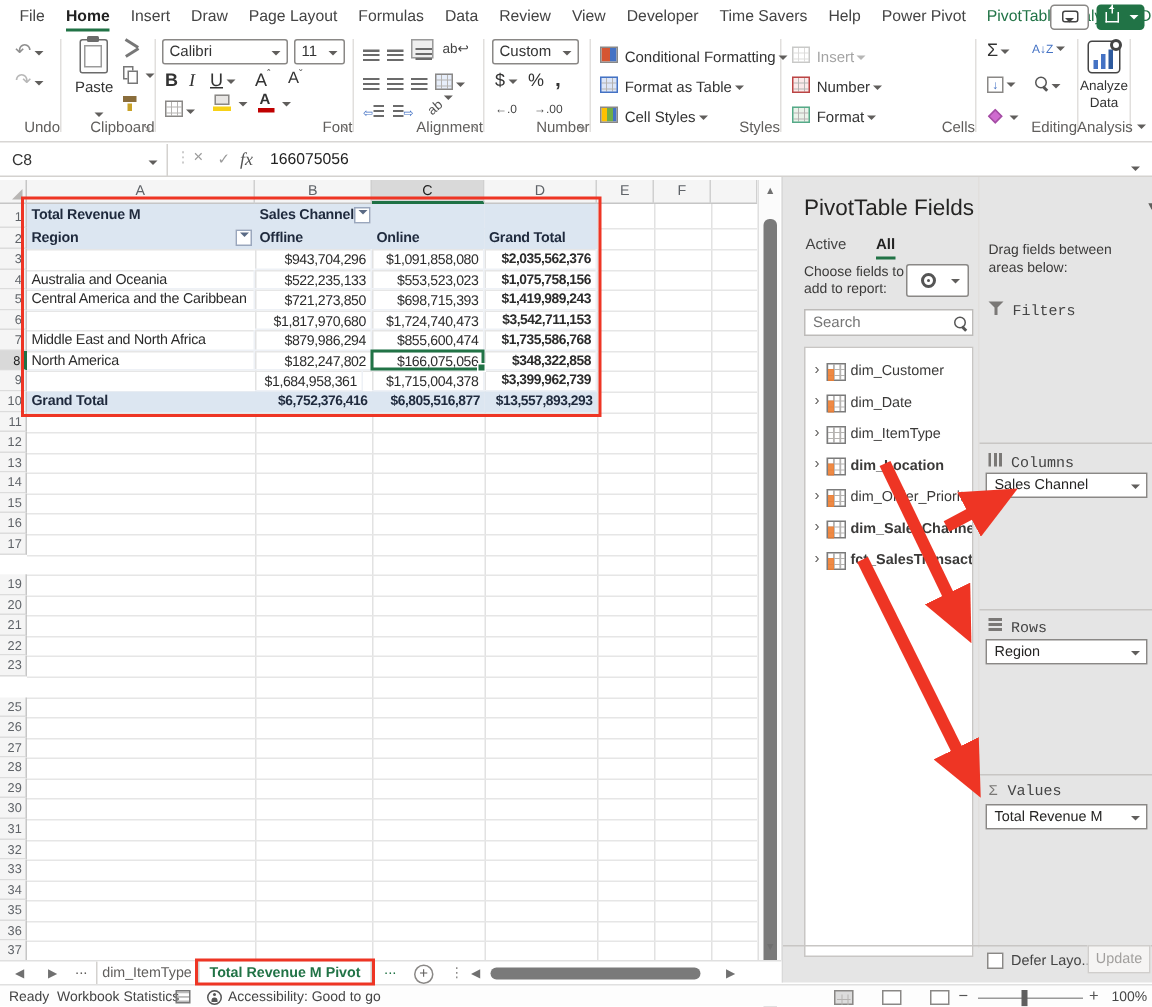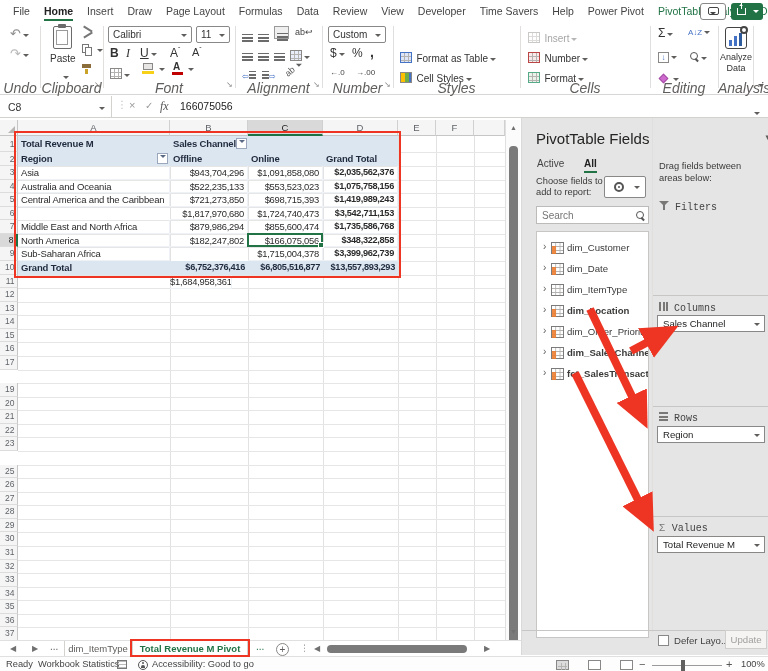--- a/index.html
+++ b/index.html
@@ -19,21 +19,21 @@
   .bubble::after { content:""; position:absolute; left:1px; bottom:-4px; border:3px solid transparent; border-top-color:#444; }
   .share-btn { position:absolute; left:731px; top:3px; width:32px; height:17px; background:#217346; border-radius:3px; }
   .share-glyph { position:absolute; left:6px; top:5px; width:9px; height:7px; border:1.3px solid #fff; border-top:none; }
   .share-glyph::after { content:""; position:absolute; left:2.6px; top:-5px; width:1.4px; height:6px; background:#fff; }
   .share-glyph::before { content:""; position:absolute; left:0.9px; top:-6px; border:2.4px solid transparent; border-bottom-color:#fff; }
   .share-caret { position:absolute; right:4px; top:7px; border:3px solid transparent; border-top:3.5px solid #fff; }
 
   
   .ribbon { position:absolute; left:0; top:22px; width:768px; height:73px; background:#fff; border-bottom:1px solid #d8d6d4; }
   .gdiv { position:absolute; top:4px; height:62px; width:1px; background:#e1dfdd; }
-  .glabel { position:absolute; top:58px; font-size:14px; color:#605e5c; text-align:center;font-style:italic; }
+  .glabel { position:absolute; top:58px; font-size:10px; color:#605e5c; text-align:right; }
   .launcher { position:absolute; top:58px; font-size:8px; color:#8a8886; }
   .rbtn-txt { font-size:10px; color:#333; white-space:nowrap; }
   .caret { display:inline-block; width:0; height:0; border:3px solid transparent; border-top:3.5px solid #605e5c; margin-left:2px; position:relative; top:2px; }
   .combo { position:absolute; border:1px solid #8a8886; border-radius:2px; background:#fff; font-size:10px; color:#333; padding:0 4px; line-height:15px; }
   .combo .caret { float:right; margin-top:5px; }
   .mini-grid { display:inline-block; width:12px; height:11px; border:1px solid #8a8886; background-image:linear-gradient(#b5b3b1 1px,transparent 1px),linear-gradient(90deg,#b5b3b1 1px,transparent 1px); background-size:4px 4px; background-position:-1px -1px; vertical-align:middle; }
   .bars { display:inline-block; width:11px; height:8px; background:repeating-linear-gradient(#6b6b6b 0 1.4px,transparent 1.4px 3.2px); vertical-align:middle; }
   .clip-ico { position:absolute; left:16px; top:4px; width:19px; height:23px; border:1.5px solid #6b6b6b; border-radius:2px; background:#fdfdfd; }
   .clip-ico::before { content:""; position:absolute; left:4px; top:-3px; width:8px; height:4px; background:#6b6b6b; border-radius:1px; }
   .clip-ico::after { content:""; position:absolute; left:2px; top:3px; width:10px; height:13px; background:#fff; border:1px solid #9a9a9a; }
@@ -244,20 +244,21 @@
 
     <div class="combo" style="left:328px;top:4px;width:58px"><span>Custom</span><span class="caret"></span></div>
     <div class="abs" style="left:330px;top:24px;font-size:12px;color:#333"><span>$</span><span class="caret"></span></div>
     <div class="abs" style="left:352px;top:24px;font-size:12px;color:#333">%</div>
     <div class="abs" style="left:370px;top:22px;font-size:14px;font-weight:bold;color:#333">,</div>
     <div class="abs" style="left:330px;top:46px;font-size:8px;color:#444">←.0</div>
     <div class="abs" style="left:356px;top:46px;font-size:8px;color:#444">→.00</div>
     <div class="glabel" style="left:322px;width:71px">Number</div>
     <div class="launcher" style="left:384px">↘</div>
 
+    <div class="abs" style="left:400px;top:6px"><span class="mini-grid" style="background:linear-gradient(90deg,#d65532 0 6px,#4472c4 6px);border-color:#888"></span> <span class="rbtn-txt">Conditional Formatting</span><span class="caret"></span></div>
     <div class="abs" style="left:400px;top:26px"><span class="mini-grid" style="border-color:#4472c4;background-color:#dce6f8"></span> <span class="rbtn-txt">Format as Table</span><span class="caret"></span></div>
     <div class="abs" style="left:400px;top:46px"><span class="mini-grid" style="background:linear-gradient(90deg,#ffc000 0 4px,#70ad47 4px 8px,#4472c4 8px)"></span> <span class="rbtn-txt">Cell Styles</span><span class="caret"></span></div>
     <div class="glabel" style="left:393px;width:127px">Styles</div>
 
     <div class="abs" style="left:528px;top:6px;opacity:.45"><span class="mini-grid"></span> <span class="rbtn-txt">Insert</span><span class="caret"></span></div>
     <div class="abs" style="left:528px;top:26px"><span class="mini-grid" style="border-color:#b44;background-color:#fbeaea"></span> <span class="rbtn-txt">Number</span><span class="caret"></span></div>
     <div class="abs" style="left:528px;top:46px"><span class="mini-grid" style="background-color:#eaf3ea;border-color:#5a8"></span> <span class="rbtn-txt">Format</span><span class="caret"></span></div>
     <div class="glabel" style="left:520px;width:130px">Cells</div>
 
     <div class="abs" style="left:658px;top:4px;font-size:12px;color:#333"><span>Σ</span><span class="caret"></span></div>
@@ -386,21 +387,20 @@
       <div class="pcell hdr lab" style="left: 18px; top: 32px; width: 152px; height: 14px; line-height: 14px;">Region</div>
       <div class="pcell hdr lab" style="left: 170px; top: 32px; width: 78px; height: 14px; line-height: 14px;">Offline</div>
       <div class="pcell hdr lab" style="left: 248px; top: 32px; width: 75px; height: 14px; line-height: 14px;">Online</div>
       <div class="pcell hdr lab" style="left: 323px; top: 32px; width: 75px; height: 14px; line-height: 14px;">Grand Total</div>
       <div class="ddbtn" style="left: 236px; top: 18px;">
         <span class="caret"></span>
       </div>
       <div class="ddbtn" style="left: 157px; top: 33px;">
         <span class="caret"></span>
       </div>
-      <div class="pcell lab databorder" style="left: 18px; top: 46px; width: 152px; height: 13.57px; line-height: 13.57px;">Asia</div>
       <div class="pcell num databorder" style="left: 170px; top: 46px; width: 78px; height: 13.57px; line-height: 13.57px;">$943,704,296</div>
       <div class="pcell num databorder" style="left: 248px; top: 46px; width: 75px; height: 13.57px; line-height: 13.57px;">$1,091,858,080</div>
       <div class="pcell num b databorder" style="left: 323px; top: 46px; width: 75px; height: 13.57px; line-height: 13.57px;">$2,035,562,376</div>
       <div class="pcell lab databorder" style="left: 18px; top: 59.57px; width: 152px; height: 13.57px; line-height: 13.57px;">Australia and Oceania</div>
       <div class="pcell num databorder" style="left: 170px; top: 59.57px; width: 78px; height: 13.57px; line-height: 13.57px;">$522,235,133</div>
       <div class="pcell num databorder" style="left: 248px; top: 59.57px; width: 75px; height: 13.57px; line-height: 13.57px;">$553,523,023</div>
       <div class="pcell num b databorder" style="left: 323px; top: 59.57px; width: 75px; height: 13.57px; line-height: 13.57px;">$1,075,758,156</div>
       <div class="pcell lab databorder" style="left: 18px; top: 73.14px; width: 152px; height: 13.57px; line-height: 13.57px;">Central America and the Caribbean</div>
       <div class="pcell num databorder" style="left: 170px; top: 73.14px; width: 78px; height: 13.57px; line-height: 13.57px;">$721,273,850</div>
       <div class="pcell num databorder" style="left: 248px; top: 73.14px; width: 75px; height: 13.57px; line-height: 13.57px;">$698,715,393</div>
@@ -409,22 +409,21 @@
       <div class="pcell num databorder" style="left: 248px; top: 86.71px; width: 75px; height: 13.57px; line-height: 13.57px;">$1,724,740,473</div>
       <div class="pcell num b databorder" style="left: 323px; top: 86.71px; width: 75px; height: 13.57px; line-height: 13.57px;">$3,542,711,153</div>
       <div class="pcell lab databorder" style="left: 18px; top: 100.28px; width: 152px; height: 13.57px; line-height: 13.57px;">Middle East and North Africa</div>
       <div class="pcell num databorder" style="left: 170px; top: 100.28px; width: 78px; height: 13.57px; line-height: 13.57px;">$879,986,294</div>
       <div class="pcell num databorder" style="left: 248px; top: 100.28px; width: 75px; height: 13.57px; line-height: 13.57px;">$855,600,474</div>
       <div class="pcell num b databorder" style="left: 323px; top: 100.28px; width: 75px; height: 13.57px; line-height: 13.57px;">$1,735,586,768</div>
       <div class="pcell lab databorder" style="left: 18px; top: 113.85px; width: 152px; height: 13.57px; line-height: 13.57px;">North America</div>
       <div class="pcell num databorder" style="left: 170px; top: 113.85px; width: 78px; height: 13.57px; line-height: 13.57px;">$182,247,802</div>
       <div class="pcell num databorder" style="left: 248px; top: 113.85px; width: 75px; height: 13.57px; line-height: 13.57px;">$166,075,056</div>
       <div class="pcell num b databorder" style="left: 323px; top: 113.85px; width: 75px; height: 13.57px; line-height: 13.57px;">$348,322,858</div>
-      <div class="pcell lab databorder" style="left: 18px; top: 127.42px; width: 152px; height: 13.57px; line-height: 13.57px;">Sub-Saharan Africa</div>
-      <div class="pcell num databorder" style="left: 170px; top: 127.42px; width: 62px; height: 13.57px; line-height: 13.57px; margin-top: 28px;">$1,684,958,361</div>
+      <div class="pcell num databorder" style="left: 170px; top: 127.42px; width: 72px; height: 13.57px; line-height: 13.57px;">$1,684,958,361</div>
       <div class="pcell num databorder" style="left: 248px; top: 127.42px; width: 75px; height: 13.57px; line-height: 13.57px;">$1,715,004,378</div>
       <div class="pcell num b databorder" style="left: 323px; top: 127.42px; width: 75px; height: 13.57px; line-height: 13.57px;">$3,399,962,739</div>
       <div class="pcell hdr lab" style="left: 18px; top: 140.99px; width: 152px; height: 13.57px; line-height: 13.57px;">Grand Total</div>
       <div class="pcell hdr num b" style="left: 170px; top: 140.99px; width: 78px; height: 13.57px; line-height: 13.57px;">$6,752,376,416</div>
       <div class="pcell hdr num b" style="left: 248px; top: 140.99px; width: 75px; height: 13.57px; line-height: 13.57px;">$6,805,516,877</div>
       <div class="pcell hdr num b" style="left: 323px; top: 140.99px; width: 75px; height: 13.57px; line-height: 13.57px;">$13,557,893,293</div>
       <div class="selcell" style="left: 247px; top: 112.85px; width: 76px; height: 14.57px;"></div>
     </div>
 
   <div class="vscroll">

